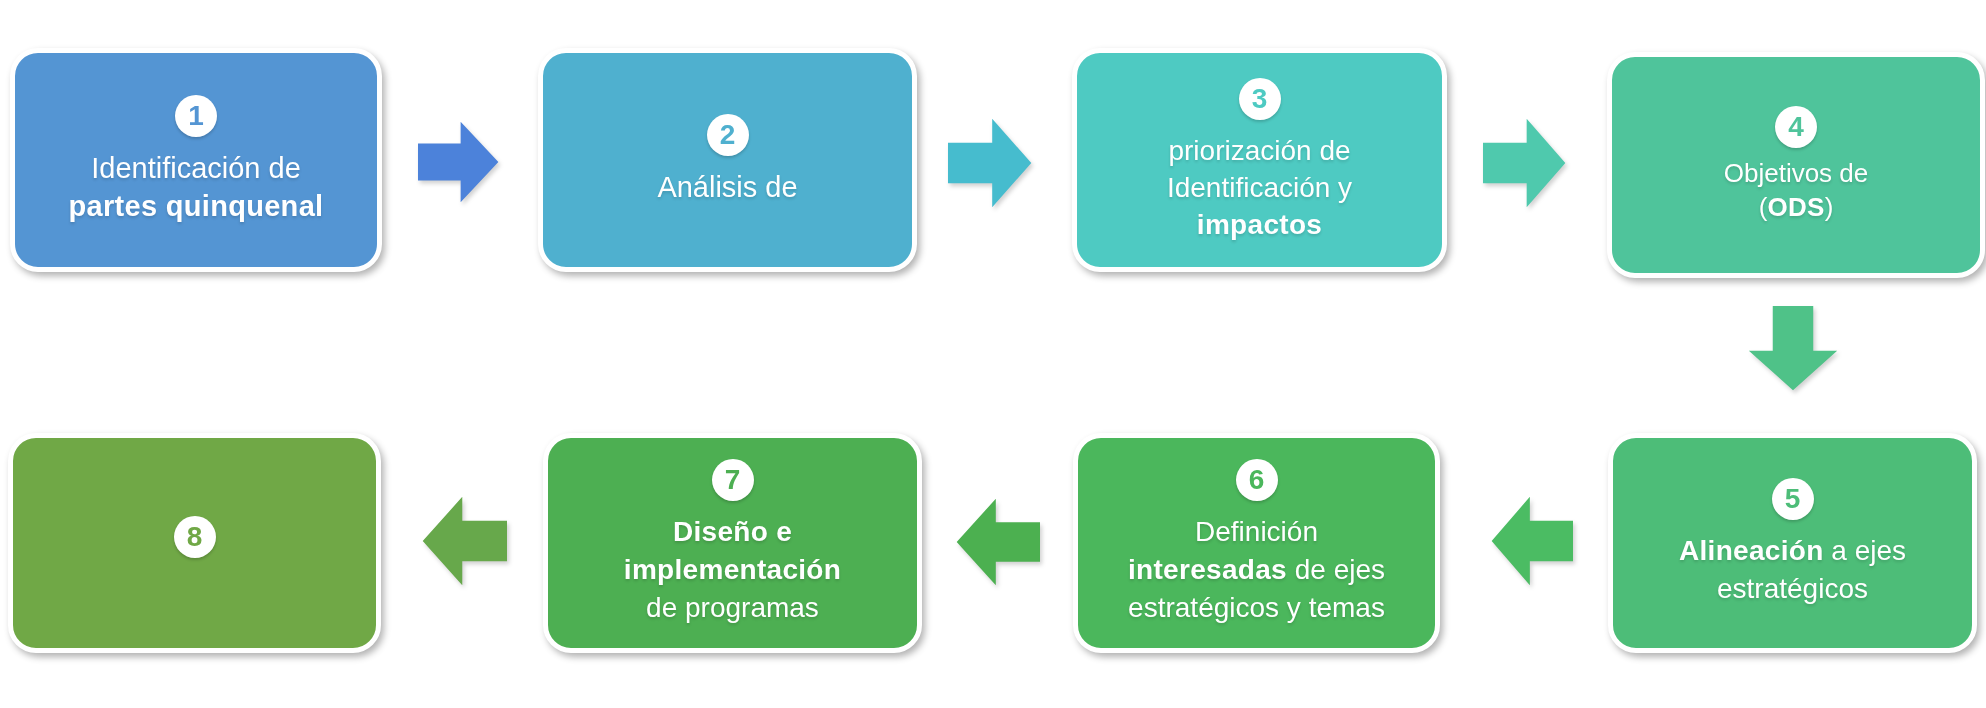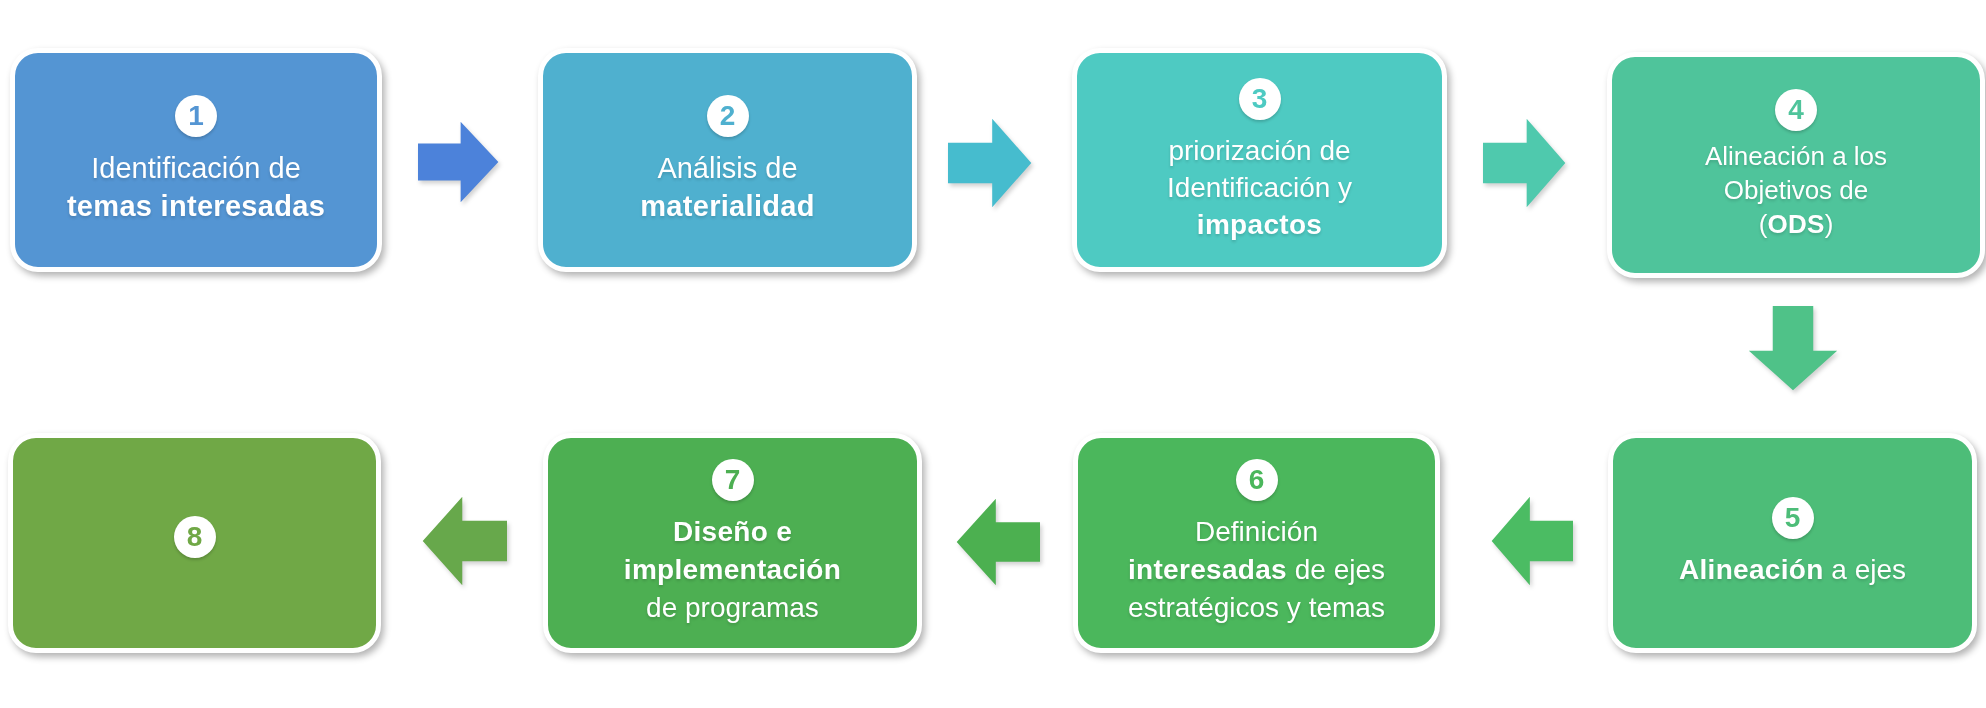--- a/index.html
+++ b/index.html
@@ -52,62 +52,61 @@
   }
 </style>
 </head>
 <body>
 
 <div class="canvas">
 
   <div class="box b1" style="left: 10px; top: 48px; width: 372px; height: 224px; background-color: rgb(84, 149, 211);">
     <div class="num" style="color: rgb(84, 149, 211);">1</div>
     <div class="line"><span>Identificación de</span></div>
-    <div class="line"><span class="bold">temas interesadas</span></div>
+    <div class="line"><span class="bold">partes quinquenal</span></div>
   </div>
 
   <svg class="arrow" style="left:418px;top:120px;width:82px;height:84px" viewBox="0 0 100 100" preserveAspectRatio="none">
     <polygon points="0,28 52,28 52,2 98,50 52,98 52,72 0,72" fill="#4C82DA"></polygon>
   </svg>
 
   <div class="box b2" style="left: 538px; top: 48px; width: 379px; height: 224px; background-color: rgb(79, 176, 207);">
     <div class="num" style="color: rgb(79, 176, 207);">2</div>
     <div class="line"><span>Análisis de</span></div>
-    <div class="line"><span class="bold">materialidad</span></div>
   </div>
 
   <svg class="arrow" style="left:948px;top:117px;width:85px;height:92px" viewBox="0 0 100 100" preserveAspectRatio="none">
     <polygon points="0,28 52,28 52,2 98,50 52,98 52,72 0,72" fill="#46BCCE"></polygon>
   </svg>
 
   <div class="box b3" style="left: 1072px; top: 48px; width: 375px; height: 224px; background-color: rgb(78, 202, 194);">
     <div class="num" style="color: rgb(78, 202, 194);">3</div>
     <div class="line"><span>priorización de</span></div>
     <div class="line"><span>Identificación y</span></div>
     <div class="line"><span class="bold">impactos</span></div>
   </div>
 
   <svg class="arrow" style="left:1483px;top:117px;width:84px;height:92px" viewBox="0 0 100 100" preserveAspectRatio="none">
     <polygon points="0,28 52,28 52,2 98,50 52,98 52,72 0,72" fill="#4FC9AD"></polygon>
   </svg>
 
   <div class="box b4" style="left: 1607px; top: 52px; width: 378px; height: 226px; background-color: rgb(79, 196, 155);">
     <div class="num" style="color: rgb(79, 196, 155);">4</div>
-    <div class="line"><span>Alineación a los</span></div>
     <div class="line"><span>Objetivos de</span></div>
     <div class="line"><span>(</span><span class="bold">ODS</span><span>)</span></div>
   </div>
 
   <svg class="arrow" style="left:1747px;top:306px;width:92px;height:86px" viewBox="0 0 100 100" preserveAspectRatio="none">
     <polygon points="28,0 28,52 2,52 50,98 98,52 72,52 72,0" fill="#4FC288"></polygon>
   </svg>
 
   <div class="box b5" style="left: 1608px; top: 433px; width: 369px; height: 220px; background-color: rgb(77, 189, 120);">
     <div class="num" style="color: rgb(77, 189, 120);">5</div>
     <div class="line"><span class="bold">Alineación</span><span> a ejes</span></div>
+    <div class="line"><span>estratégicos</span></div>
   </div>
 
   <svg class="arrow" style="left:1490px;top:495px;width:83px;height:92px" viewBox="0 0 100 100" preserveAspectRatio="none">
     <polygon points="100,28 48,28 48,2 2,50 48,98 48,72 100,72" fill="#4BBC63"></polygon>
   </svg>
 
   <div class="box b6" style="left: 1073px; top: 433px; width: 367px; height: 220px; background-color: rgb(75, 183, 92);">
     <div class="num" style="color: rgb(75, 183, 92);">6</div>
     <div class="line"><span>Definición</span></div>
     <div class="line"><span class="bold">interesadas</span><span> de ejes</span></div>

